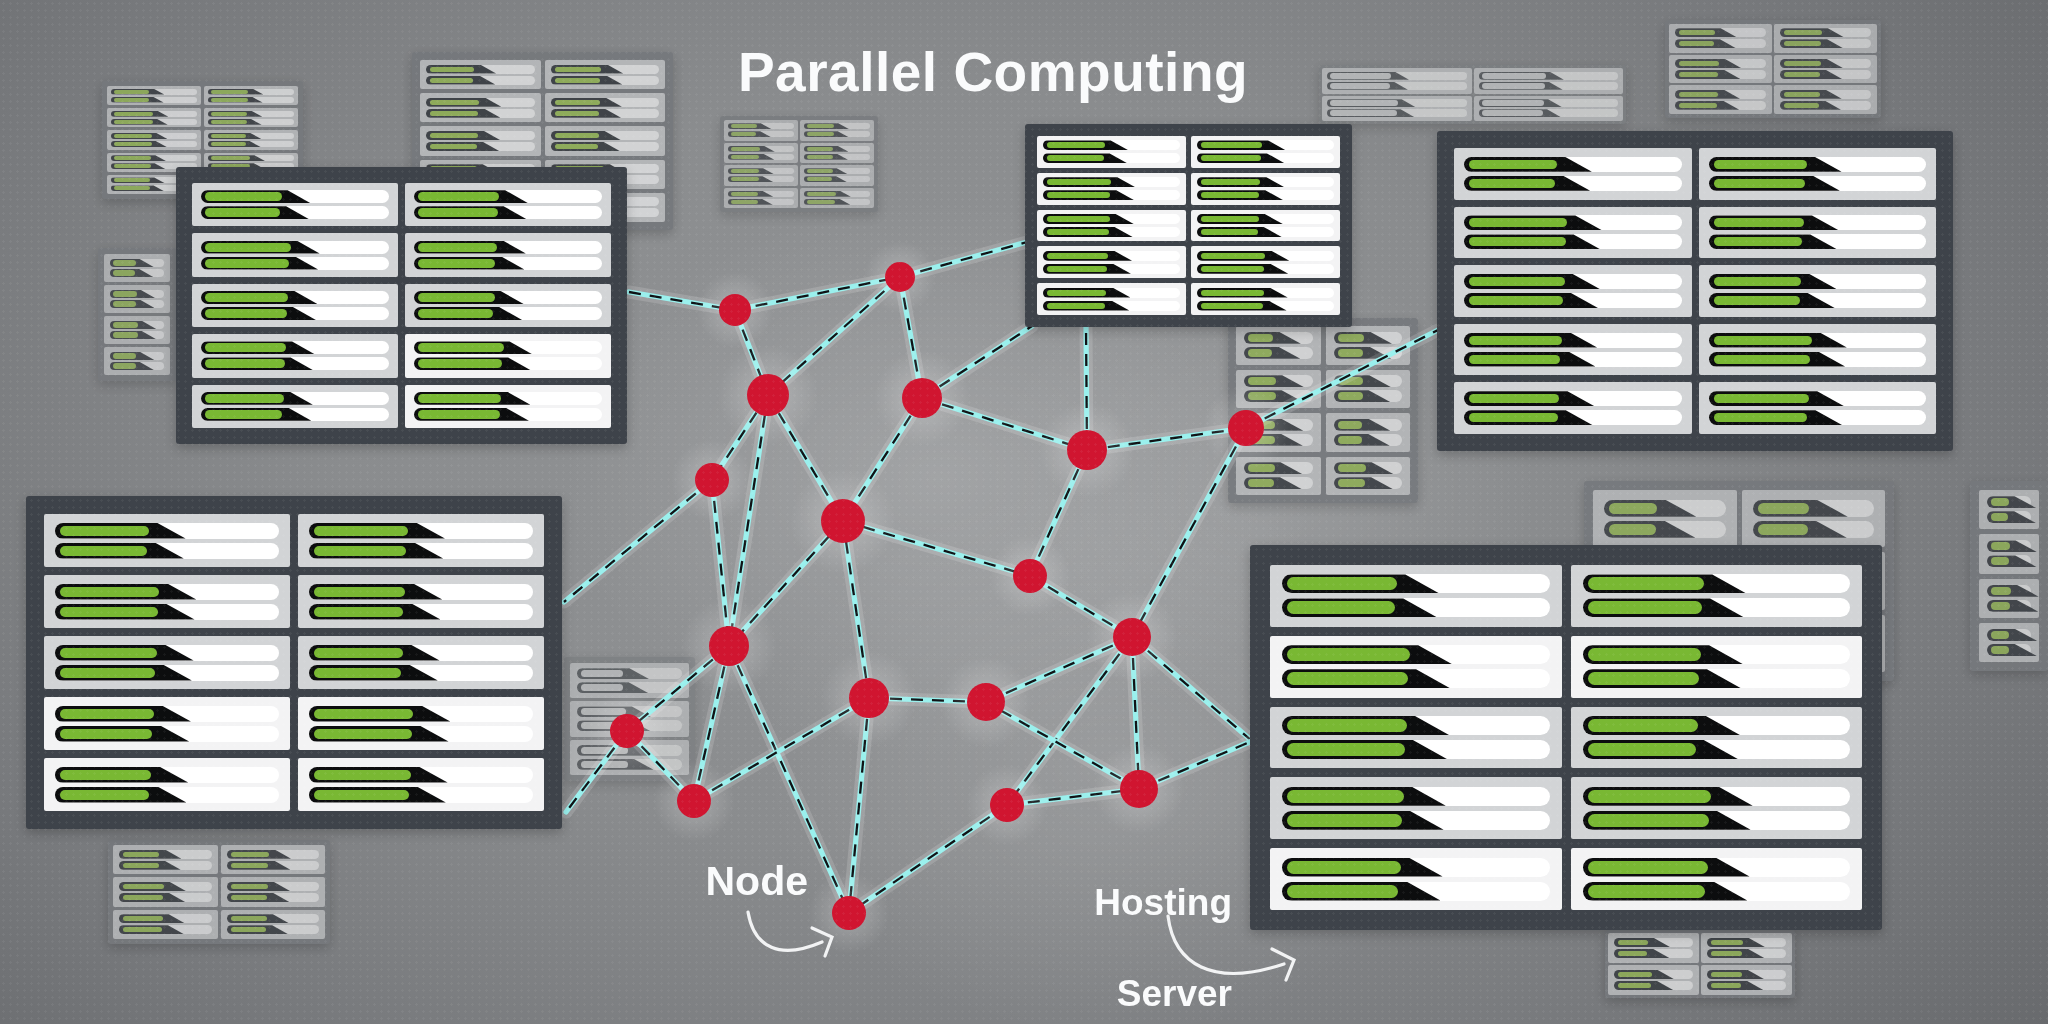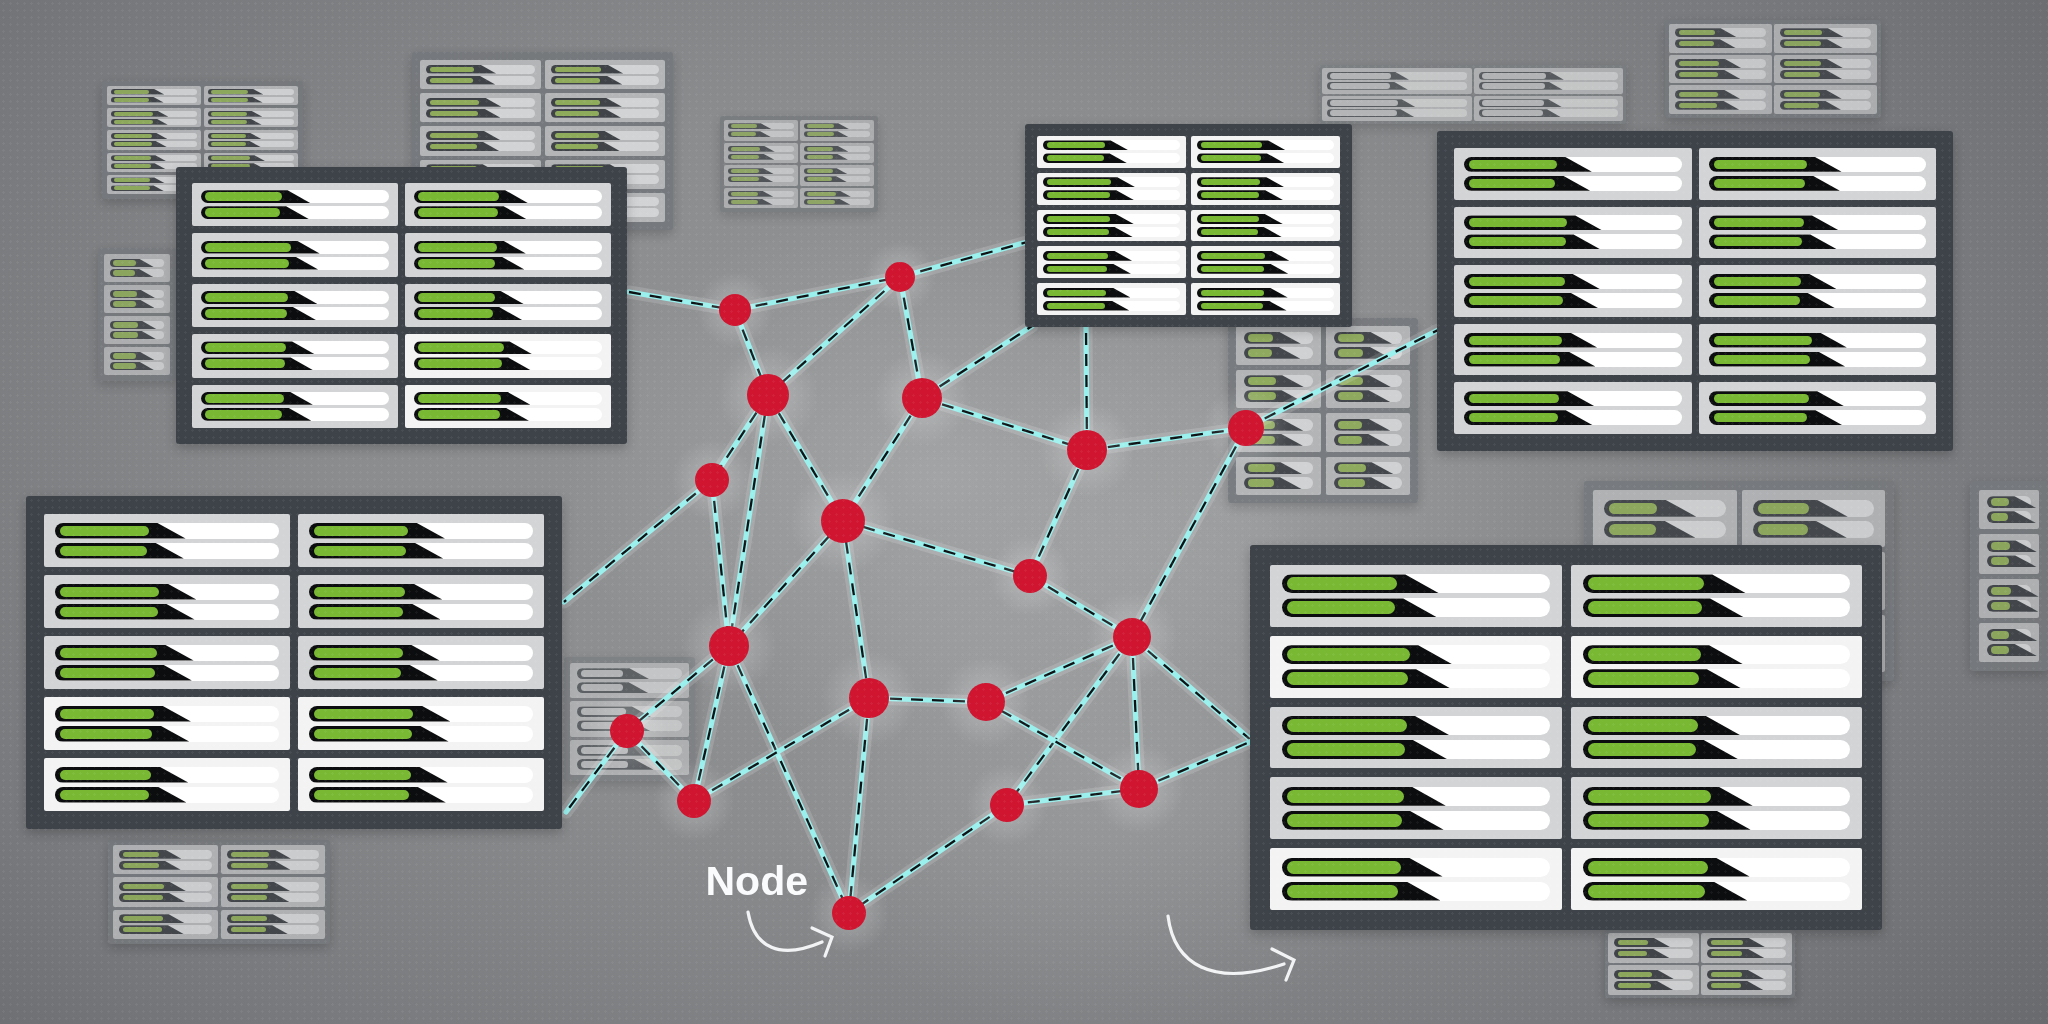--- a/index.html
+++ b/index.html
@@ -1717,22 +1717,27 @@
             <div style="position: absolute; inset: 0px; background: rgb(255, 255, 255); border-radius: 999px;"></div>
             <div style="position: absolute; left: 0px; top: 0px; bottom: 0px; background: rgb(12, 13, 14); border-radius: 999px 0px 0px 999px; width: calc(47.8% + 37px); clip-path: polygon(0px 0px, calc(100% - 34px) 0px, 100% 100%, 0px 100%);"></div>
             <div style="position: absolute; left: 5px; top: 3px; bottom: 3px; background: rgb(121, 184, 51); border-radius: 999px; width: calc(47.8% - 10px);"></div>
           </div>
         </div>
       </div>
     </div>
 
   <div class="texture"></div>
 
+  <div class="title">Parallel Computing</div>
 
   <div class="lbl lbl-node">Node</div>
+  <div class="lbl lbl-host">
+    <span>Hosting</span><br>
+    <span>Server</span>
+  </div>
 
   <svg class="layer" width="2048" height="1024">
     <g stroke="#f2f3f4" stroke-width="3.2" fill="none" stroke-linecap="round">
       <path d="M 748,912 C 754,948 780,960 822,942"></path>
       <polyline points="812,928 832,937 825,956"></polyline>
       <path d="M 1168,916 C 1174,964 1212,988 1284,964"></path>
       <polyline points="1272,949 1294,960 1286,980"></polyline>
     </g>
   </svg>
 

